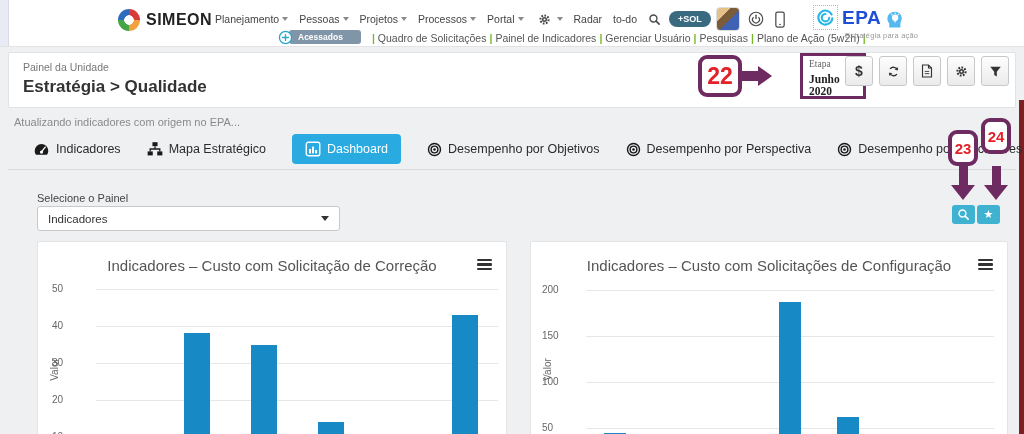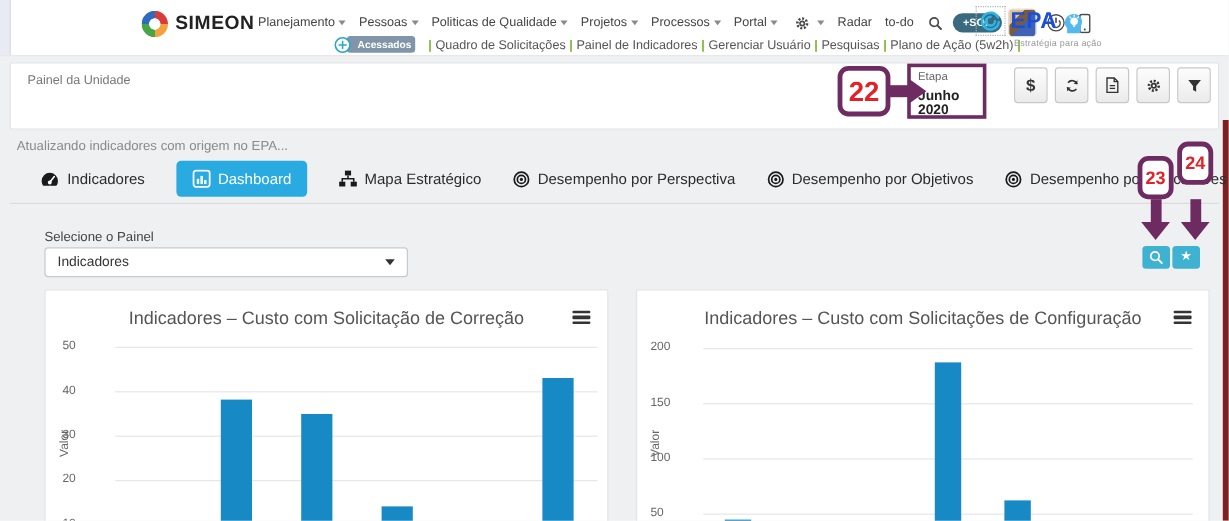--- a/index.html
+++ b/index.html
@@ -15,40 +15,40 @@
          conic-gradient(#d93a3a 0 90deg,#f2a13c 90deg 180deg,#46a546 180deg 270deg,#2f6bbf 270deg 360deg);}
   .brand-text{font-size:16px;font-weight:700;color:#222;letter-spacing:.5px;}
   .nav-row1{position:absolute;left:212px;top:7px;display:flex;align-items:center;gap:5px;white-space:nowrap;}
   .nav-item{display:flex;align-items:center;gap:3px;font-size:10.5px;color:#444;padding:2px 3px;cursor:pointer;}
   .caret{width:0;height:0;border-left:3.5px solid transparent;border-right:3.5px solid transparent;border-top:4px solid #8a8a8a;display:inline-block;}
   .nav-ic{display:inline-flex;align-items:center;color:#4a4a4a;cursor:pointer;padding:0 3px;}
   .sol-pill{background:#3a6a80;color:#fff;font-size:9px;font-weight:700;border-radius:9px;padding:3px 9px;cursor:pointer;}
   .avatar{width:22px;height:22px;border-radius:4px;background:linear-gradient(135deg,#e4c188 0 30%,#7a5c3a 30% 55%,#3f62b5 55%);border:1px solid #ddd;cursor:pointer;}
   .nav-row2{position:absolute;left:278px;top:28px;display:flex;align-items:center;white-space:nowrap;}
   .acessados{display:inline-flex;align-items:center;margin-right:8px;cursor:pointer;}
-  .acc-pill{background:#8195a8;color:#fff;font-size:8.5px;font-weight:700;padding:2px 3px 2px 9px;border-radius:3px;margin-left:-4px;}
+  .acc-pill{background:#8195a8;color:#fff;font-size:8.5px;font-weight:700;padding:2px 18px 2px 9px;border-radius:3px;margin-left:-4px;}
   .qlink{font-size:10.5px;color:#555;cursor:pointer;}
   .qsep{color:#76b82a;font-size:10.5px;margin:0 3px;font-weight:700;}
   .epa{position:absolute;left:813px;top:5px;}
   .epa-row{display:flex;align-items:center;gap:4px;}
   .epa-spiral{display:inline-flex;border:1px dotted #b5b5b5;padding:1px;}
   .epa-name{font-size:19px;font-weight:700;color:#1d4ed8;letter-spacing:.5px;}
   .epa-tagline{font-size:7.5px;color:#999;margin-top:1px;letter-spacing:.2px;padding-left:32px;}
   .head-icon{position:absolute;left:884px;top:7px;}
 
   
   .right-strip{position:absolute;left:1019px;top:100px;width:5px;height:334px;background:#7e2022;}
 
   
   .header-card{position:absolute;left:8px;top:52px;width:1008px;height:56px;background:#fff;border:1px solid #e2e3e6;border-radius:2px;box-sizing:border-box;}
   .breadcrumb{position:absolute;left:23px;top:61px;font-size:10.5px;color:#777;}
   .page-title{position:absolute;left:23px;top:77px;font-size:17px;font-weight:700;color:#333;}
 
   
-  .etapa-box{position:absolute;left:756px;top:53px;width:66px;height:46px;background:#fff;border:3px solid #6e2b62;box-sizing:border-box;padding:3px 0 0 6px;cursor:pointer;}
+  .etapa-box{position:absolute;left:800px;top:53px;width:66px;height:46px;background:#fff;border:3px solid #6e2b62;box-sizing:border-box;padding:3px 0 0 6px;cursor:pointer;font-family:Liberation Serif, serif;}
   .etapa-label{font-size:9.5px;color:#666;}
   .etapa-value{font-size:11.5px;font-weight:700;color:#222;margin-top:4px;}
 
   
   #toolbar{position:absolute;left:845px;top:56px;display:flex;gap:6px;}
   .tool-btn{width:28px;height:30px;background:linear-gradient(#fdfdfd,#ebebeb);border:1px solid #c8c8c8;border-radius:3px;
             display:flex;align-items:center;justify-content:center;color:#333;cursor:pointer;box-sizing:border-box;}
 
   
   .ann-box{position:absolute;background:#fff;border:4px solid #6e2b62;border-radius:9px;display:flex;align-items:center;justify-content:center;
@@ -106,24 +106,20 @@
     <div class="nav-row1" id="nav-row1">
         <div class="nav-item">
           <span>Planejamento</span>
           <span class="caret"></span>
         </div>
         <div class="nav-item">
           <span>Pessoas</span>
           <span class="caret"></span>
         </div>
         <div class="nav-item">
-          <span>Politicas de Qualidade</span>
-          <span class="caret"></span>
-        </div>
-        <div class="nav-item">
           <span>Projetos</span>
           <span class="caret"></span>
         </div>
         <div class="nav-item">
           <span>Processos</span>
           <span class="caret"></span>
         </div>
         <div class="nav-item">
           <span>Portal</span>
           <span class="caret"></span>
@@ -197,20 +193,21 @@
           <path d="M10.4 14.4h2.4M10.8 15.6h1.6" stroke="#fff" stroke-width="1"></path>
           <path d="M11.6 6.9v-1M8.6 8.1l-.7-.7M14.6 8.1l.7-.7" stroke="#fff" stroke-width="1.1" stroke-linecap="round"></path>
         </svg>
     </span>
   </div>
 
   <div class="right-strip"></div>
 
   <div class="header-card"></div>
   <div class="breadcrumb">Painel da Unidade</div>
+  <div class="page-title">Estratégia &gt; Qualidade</div>
 
   <div class="etapa-box">
     <div class="etapa-label">Etapa</div>
     <div class="etapa-value">Junho 2020</div>
   </div>
   <div id="toolbar">
       <div class="tool-btn">
         <span style="display:inline-flex">
           <span style="font-weight:700;font-size:14px;line-height:1">$</span>
         </span>
@@ -264,61 +261,61 @@
       <div class="tab">
         <span class="t-ic">
           <svg viewBox="0 0 20 20" width="17" height="17">
             <path d="M10 3.5a8 8 0 0 0-8 8c0 1.8.6 3.4 1.6 4.8h12.8A8 8 0 0 0 18 11.5a8 8 0 0 0-8-8z" fill="currentColor"></path>
             <path d="M10 12.8l4.4-5.6" stroke="#fff" stroke-width="1.6" stroke-linecap="round"></path>
             <circle cx="10" cy="13" r="1.9" fill="#fff"></circle>
           </svg>
         </span>
         <span>Indicadores</span>
       </div>
+      <div class="tab">
+        <span class="t-ic">
+          <svg viewBox="0 0 20 20" width="16" height="16">
+            <rect x="6.8" y="1.5" width="6.4" height="5" fill="currentColor"></rect>
+            <rect x="0.8" y="13" width="6.4" height="5" fill="currentColor"></rect>
+            <rect x="12.8" y="13" width="6.4" height="5" fill="currentColor"></rect>
+            <path d="M10 6.5v3.5M4 13v-3h12v3" fill="none" stroke="currentColor" stroke-width="1.6"></path>
+          </svg>
+        </span>
+        <span>Mapa Estratégico</span>
+      </div>
       <div class="tab active" style="background: rgb(41, 171, 226);">
         <span class="t-ic">
           <svg viewBox="0 0 20 20" width="16" height="16">
             <rect x="1.6" y="1.6" width="16.8" height="16.8" rx="2.6" fill="none" stroke="currentColor" stroke-width="1.8"></rect>
             <rect x="5" y="10" width="2.5" height="5.5" fill="currentColor"></rect>
             <rect x="8.8" y="7" width="2.5" height="8.5" fill="currentColor"></rect>
             <rect x="12.6" y="11.3" width="2.5" height="4.2" fill="currentColor"></rect>
           </svg>
         </span>
         <span>Dashboard</span>
       </div>
       <div class="tab">
         <span class="t-ic">
-          <svg viewBox="0 0 20 20" width="16" height="16">
-            <rect x="6.8" y="1.5" width="6.4" height="5" fill="currentColor"></rect>
-            <rect x="0.8" y="13" width="6.4" height="5" fill="currentColor"></rect>
-            <rect x="12.8" y="13" width="6.4" height="5" fill="currentColor"></rect>
-            <path d="M10 6.5v3.5M4 13v-3h12v3" fill="none" stroke="currentColor" stroke-width="1.6"></path>
-          </svg>
-        </span>
-        <span>Mapa Estratégico</span>
-      </div>
-      <div class="tab">
-        <span class="t-ic">
           <svg viewBox="0 0 20 20" width="15" height="15">
             <circle cx="10" cy="10" r="8" fill="none" stroke="currentColor" stroke-width="1.9"></circle>
             <circle cx="10" cy="10" r="4.5" fill="none" stroke="currentColor" stroke-width="1.9"></circle>
             <circle cx="10" cy="10" r="1.7" fill="currentColor"></circle>
           </svg>
         </span>
-        <span>Desempenho por Perspectiva</span>
+        <span>Desempenho por Objetivos</span>
       </div>
       <div class="tab">
         <span class="t-ic">
           <svg viewBox="0 0 20 20" width="15" height="15">
             <circle cx="10" cy="10" r="8" fill="none" stroke="currentColor" stroke-width="1.9"></circle>
             <circle cx="10" cy="10" r="4.5" fill="none" stroke="currentColor" stroke-width="1.9"></circle>
             <circle cx="10" cy="10" r="1.7" fill="currentColor"></circle>
           </svg>
         </span>
-        <span>Desempenho por Objetivos</span>
+        <span>Desempenho por Perspectiva</span>
       </div>
       <div class="tab">
         <span class="t-ic">
           <svg viewBox="0 0 20 20" width="15" height="15">
             <circle cx="10" cy="10" r="8" fill="none" stroke="currentColor" stroke-width="1.9"></circle>
             <circle cx="10" cy="10" r="4.5" fill="none" stroke="currentColor" stroke-width="1.9"></circle>
             <circle cx="10" cy="10" r="1.7" fill="currentColor"></circle>
           </svg>
         </span>
         <span>Desempenho por Indicadores</span>

